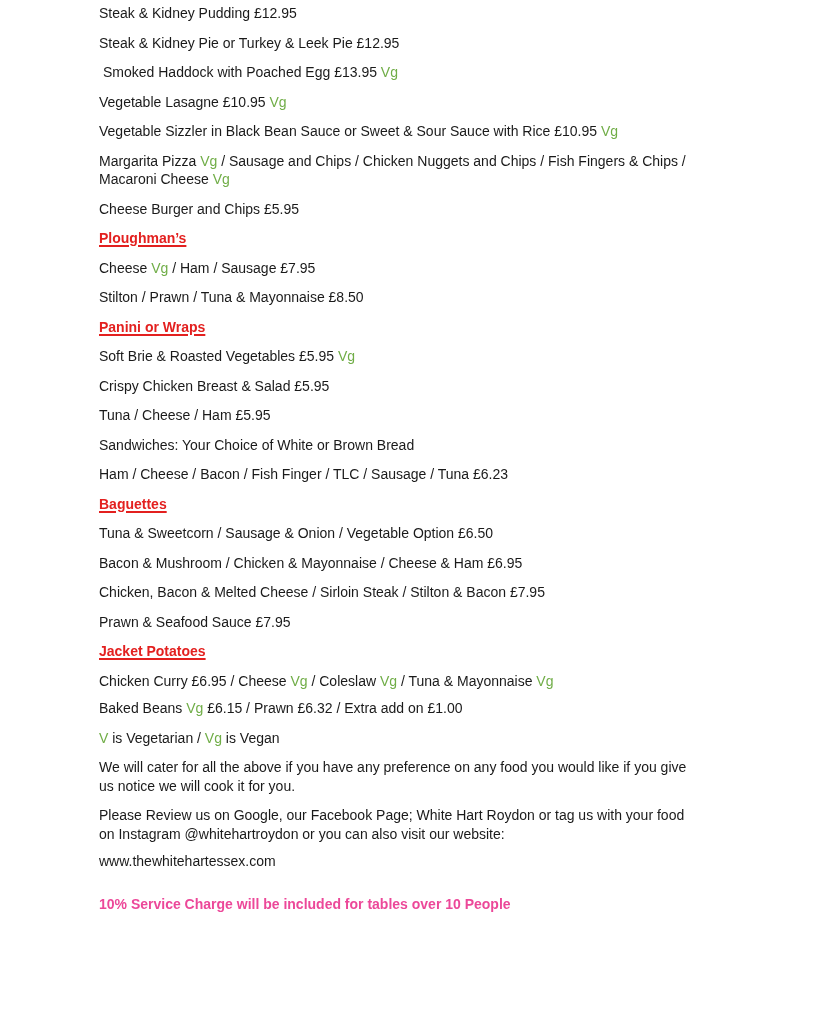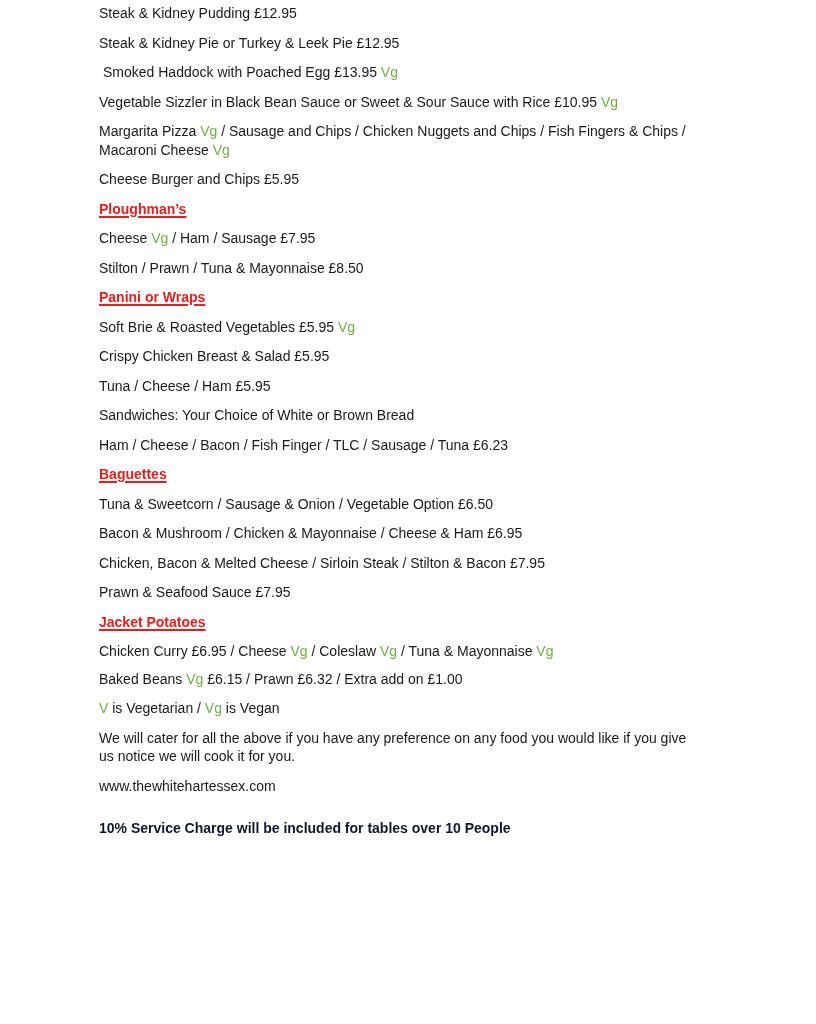--- a/index.html
+++ b/index.html
@@ -35,31 +35,32 @@
       font-weight: bold;
       color: #e3201f;
       text-decoration: underline;
       text-decoration-thickness: 2px;
       text-underline-offset: 2px;
     }
     .vg, .v {
       color: #70ad47;
       font-weight: normal;
     }
-    .bold { font-weight: bold; color: #0f172a; margin-top: 24px; }
+    .bold { font-weight: bold; color: #ec4899; margin-top: 24px; }
     .line { display: block; margin-top: 9px; }
   </style>
 </head>
 <body>
 
 <div class="page">
 
   <p class="para"><span>Steak &amp; Kidney Pudding  £12.95</span></p>
   <p class="para"><span>Steak &amp; Kidney Pie or Turkey &amp; Leek Pie  £12.95</span></p>
   <p class="para indent"><span>Smoked Haddock with Poached Egg  £13.95 </span><span class="vg">Vg</span></p>
+  <p class="para"><span>Vegetable Lasagne  £10.95 </span><span class="vg">Vg</span></p>
   <p class="para"><span>Vegetable Sizzler in Black Bean Sauce or Sweet &amp; Sour Sauce with Rice  £10.95 </span><span class="vg">Vg</span></p>
 
   <p class="para"><span>Margarita Pizza </span><span class="vg">Vg</span><span> / Sausage and Chips / Chicken Nuggets and Chips / Fish Fingers &amp; Chips / Macaroni Cheese </span><span class="vg">Vg</span></p>
   <p class="para">Cheese Burger and Chips  £5.95</p>
 
   <p class="heading">Ploughman’s</p>
   <p class="para"><span>Cheese </span><span class="vg">Vg</span><span> / Ham / Sausage  £7.95</span></p>
   <p class="para">Stilton / Prawn / Tuna &amp; Mayonnaise  £8.50</p>
 
   <p class="heading">Panini or Wraps</p>
@@ -77,16 +78,16 @@
 
   <p class="heading">Jacket Potatoes</p>
   <p class="para">
     <span class="line"><span>Chicken Curry £6.95 / Cheese </span><span class="vg">Vg</span><span> / Coleslaw </span><span class="vg">Vg</span><span> / Tuna &amp; Mayonnaise </span><span class="vg">Vg</span></span>
     <span class="line"><span>Baked Beans </span><span class="vg">Vg</span><span> £6.15 / Prawn  £6.32 / Extra add on  £1.00</span></span>
   </p>
 
   <p class="para"><span class="v">V</span><span> is Vegetarian / </span><span class="vg">Vg</span><span> is Vegan</span></p>
 
   <p class="para">We will cater for all the above if you have any preference on any food you would like if you give us notice we will cook it for you.</p>
-  <p class="para"><span class="line">www.thewhitehartessex.com</span></p>
+  <p class="para"><span>Please Review us on Google, our Facebook Page; White Hart Roydon or tag us with your food on Instagram @whitehartroydon or you can also visit our website:</span><span class="line">www.thewhitehartessex.com</span></p>
   <p class="para bold">10% Service Charge will be included for tables over 10 People</p>
 
 </div>
 
 </body></html>

